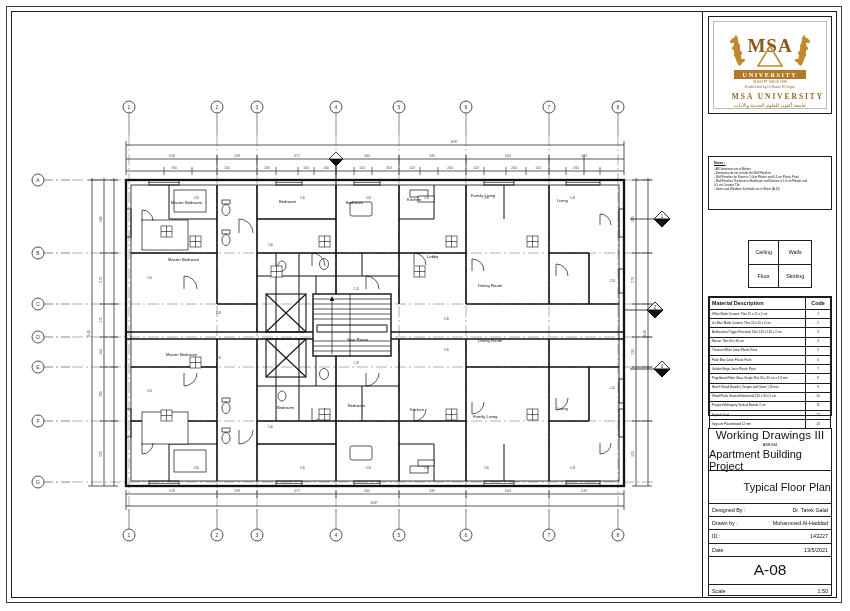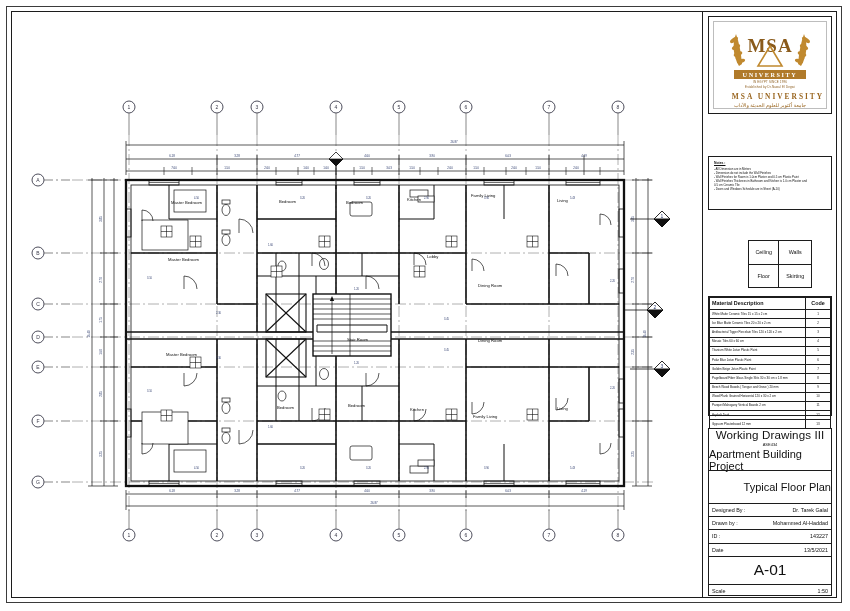--- a/index.html
+++ b/index.html
@@ -845,21 +845,21 @@
     <div class="tb-row tb-kv">
       <span class="k">ID :</span>
       <span class="v">143227</span>
     </div>
     <div class="tb-row tb-kv">
       <span class="k">Date</span>
       <span class="v">13/5/2021</span>
     </div>
 
     <div class="tb-row tb-sheet">
-      <span>A-01</span>
+      <span>A-08</span>
     </div>
 
     <div class="tb-row tb-scale">
       <span class="k">Scale</span>
       <span class="v">1:50</span>
     </div>
 
   </div>
 
 </div>

